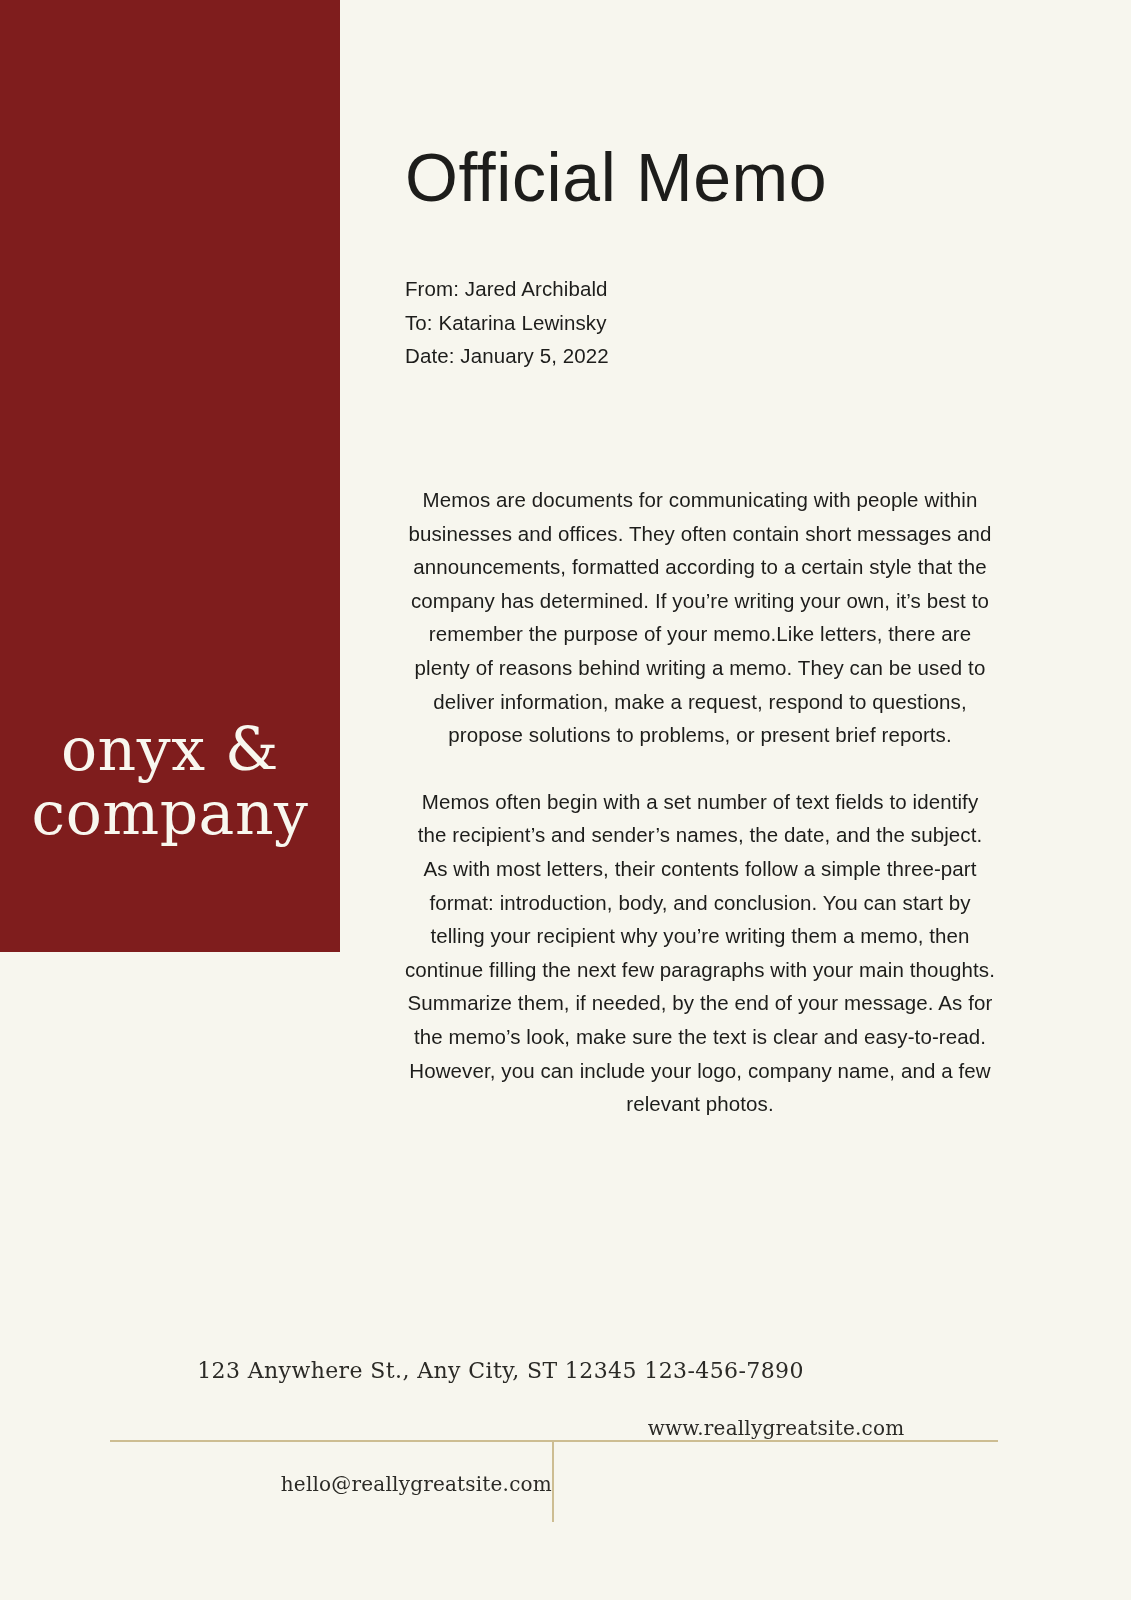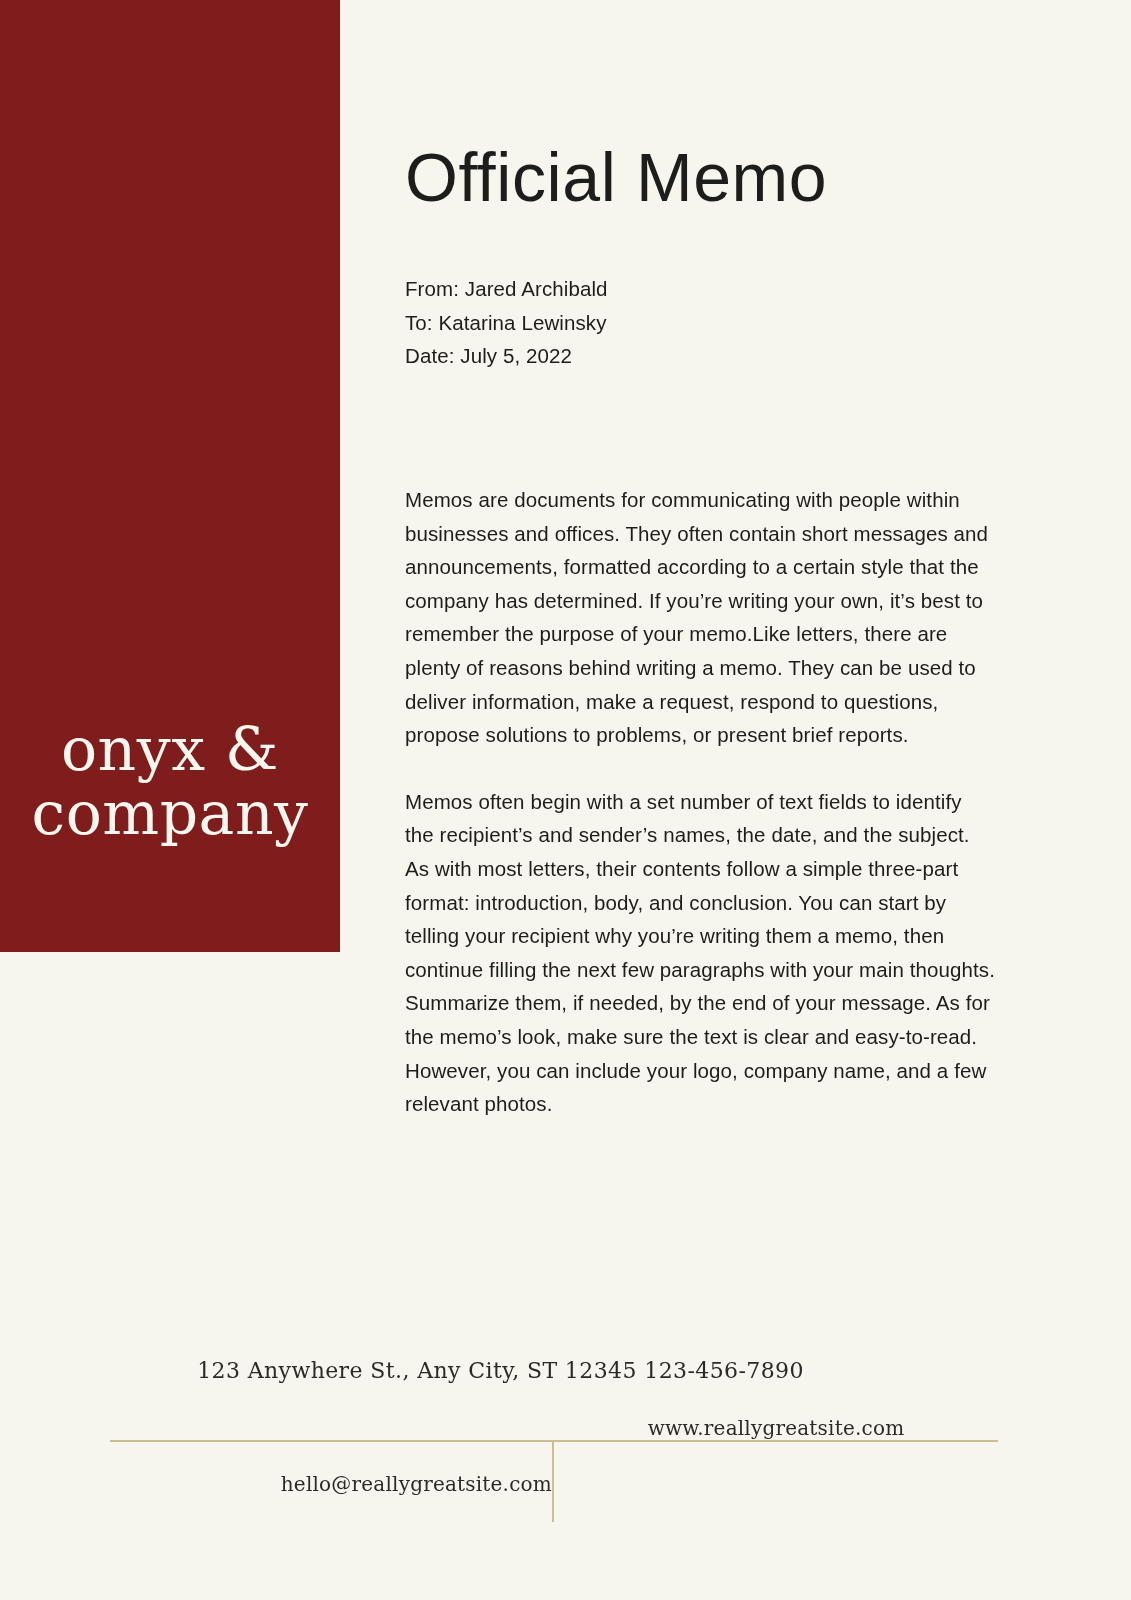--- a/index.html
+++ b/index.html
@@ -80,20 +80,21 @@
     left: 405px;
     top: 483px;
     width: 590px;
     font-size: 20.5px;
     line-height: 33.6px;
     color: #1d1d1b;
     letter-spacing: 0.1px;
   }
   .body-para {
     margin: 0 0 33px 0;
+    text-align: center;
   }
 
   
   .footer-address {
     position: absolute;
     left: 0;
     top: 1358px;
     width: 1001px;
     text-align: center;
     font-family: "DejaVu Serif", "Liberation Serif", serif;
@@ -154,21 +155,21 @@
       <span class="brand-line">onyx &amp;</span>
       <span class="brand-line">company</span>
     </div>
   </div>
 
   <div class="memo-title">Official Memo</div>
 
   <div class="meta-block">
     <span class="meta-line">From: Jared Archibald</span>
     <span class="meta-line">To: Katarina Lewinsky</span>
-    <span class="meta-line">Date: July 5, 2022</span>
+    <span class="meta-line">Date: January 5, 2022</span>
   </div>
 
   <div class="body-block">
     <p class="body-para">Memos are documents for communicating with people within businesses and offices. They often contain short messages and announcements, formatted according to a certain style that the company has determined. If you’re writing your own, it’s best to remember the purpose of your memo.Like letters, there are plenty of reasons behind writing a memo. They can be used to deliver information, make a request, respond to questions, propose solutions to problems, or present brief reports.</p>
     <p class="body-para">Memos often begin with a set number of text fields to identify the recipient’s and sender’s names, the date, and the subject. As with most letters, their contents follow a simple three-part format: introduction, body, and conclusion. You can start by telling your recipient why you’re writing them a memo, then continue filling the next few paragraphs with your main thoughts. Summarize them, if needed, by the end of your message. As for the memo’s look, make sure the text is clear and easy-to-read. However, you can include your logo, company name, and a few relevant photos.</p>
   </div>
 
   <div class="footer-address">123 Anywhere St., Any City, ST 12345 123-456-7890</div>
 
   <div class="footer-rule"></div>

